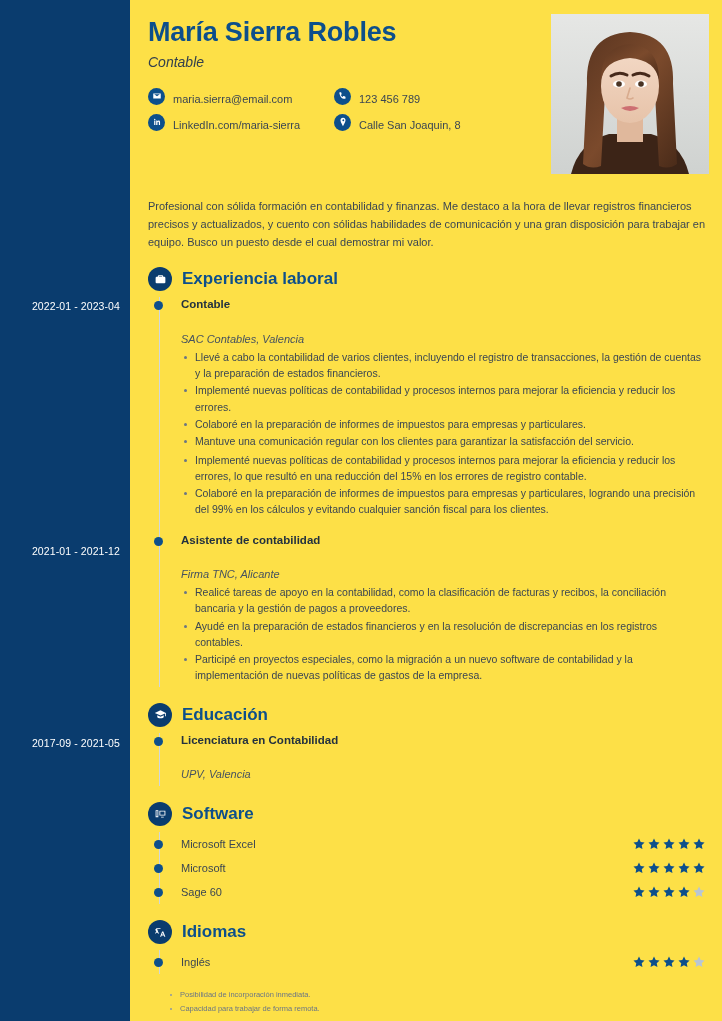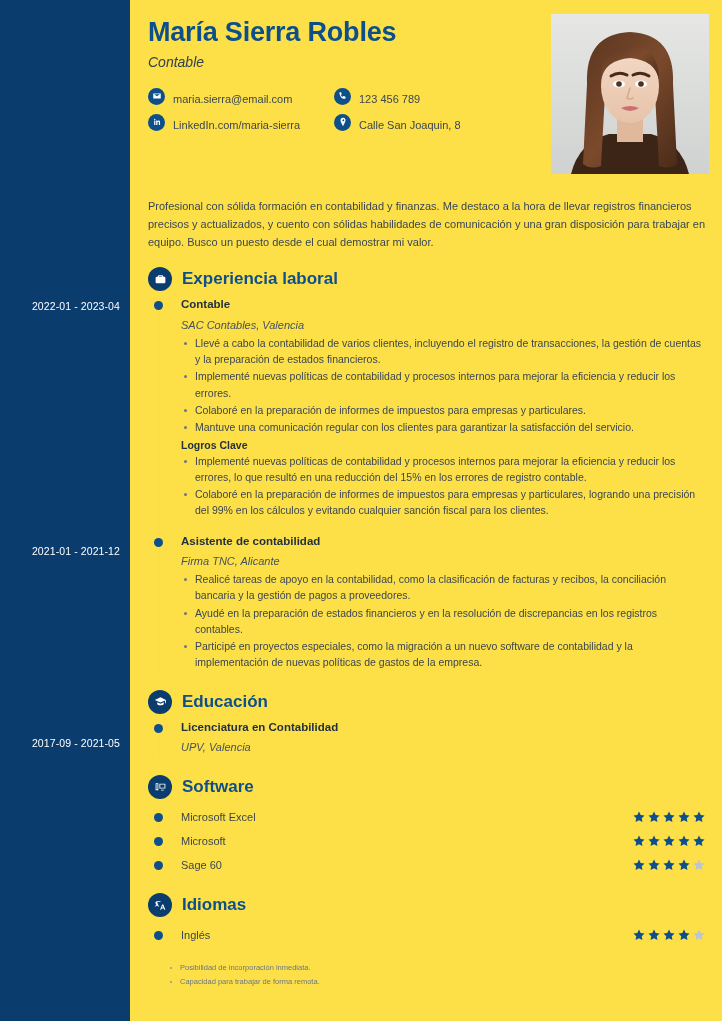--- a/index.html
+++ b/index.html
@@ -123,21 +123,21 @@
     left:-27px; top:4px;
     width:9px; height:9px; border-radius:50%;
     background:#0d4f8b;
   }
   .entry-title {
     font-size:11.5px; font-weight:bold; color:#23313f;
     line-height:1.35;
   }
   .entry-sub {
     font-size:11px; font-style:italic; color:#46525f;
-    margin-top:6px; margin-bottom:4px;
+    margin-top:20px; margin-bottom:4px;
   }
   ul.bullets { list-style:none; margin:2px 0 0 0; padding:0; }
   ul.bullets li {
     position:relative;
     padding-left:14px;
     font-size:10.5px;
     line-height:1.55;
     color:#3b4652;
     margin-bottom:1px;
   }
@@ -301,21 +301,20 @@
           <div class="entry">
             <span class="dot"></span>
             <div class="entry-title">Contable</div>
             <div class="entry-sub">SAC Contables, Valencia</div>
             <ul class="bullets">
               <li>Llevé a cabo la contabilidad de varios clientes, incluyendo el registro de transacciones, la gestión de cuentas y la preparación de estados financieros.</li>
               <li>Implementé nuevas políticas de contabilidad y procesos internos para mejorar la eficiencia y reducir los errores.</li>
               <li>Colaboré en la preparación de informes de impuestos para empresas y particulares.</li>
               <li>Mantuve una comunicación regular con los clientes para garantizar la satisfacción del servicio.</li>
             </ul>
-            <div class="subhead">Logros Clave</div>
             <ul class="bullets">
               <li>Implementé nuevas políticas de contabilidad y procesos internos para mejorar la eficiencia y reducir los errores, lo que resultó en una reducción del 15% en los errores de registro contable.</li>
               <li>Colaboré en la preparación de informes de impuestos para empresas y particulares, logrando una precisión del 99% en los cálculos y evitando cualquier sanción fiscal para los clientes.</li>
             </ul>
           </div>
           <div class="entry" style="margin-top: 12px;">
             <span class="dot"></span>
             <div class="entry-title">Asistente de contabilidad</div>
             <div class="entry-sub">Firma TNC, Alicante</div>
             <ul class="bullets">

